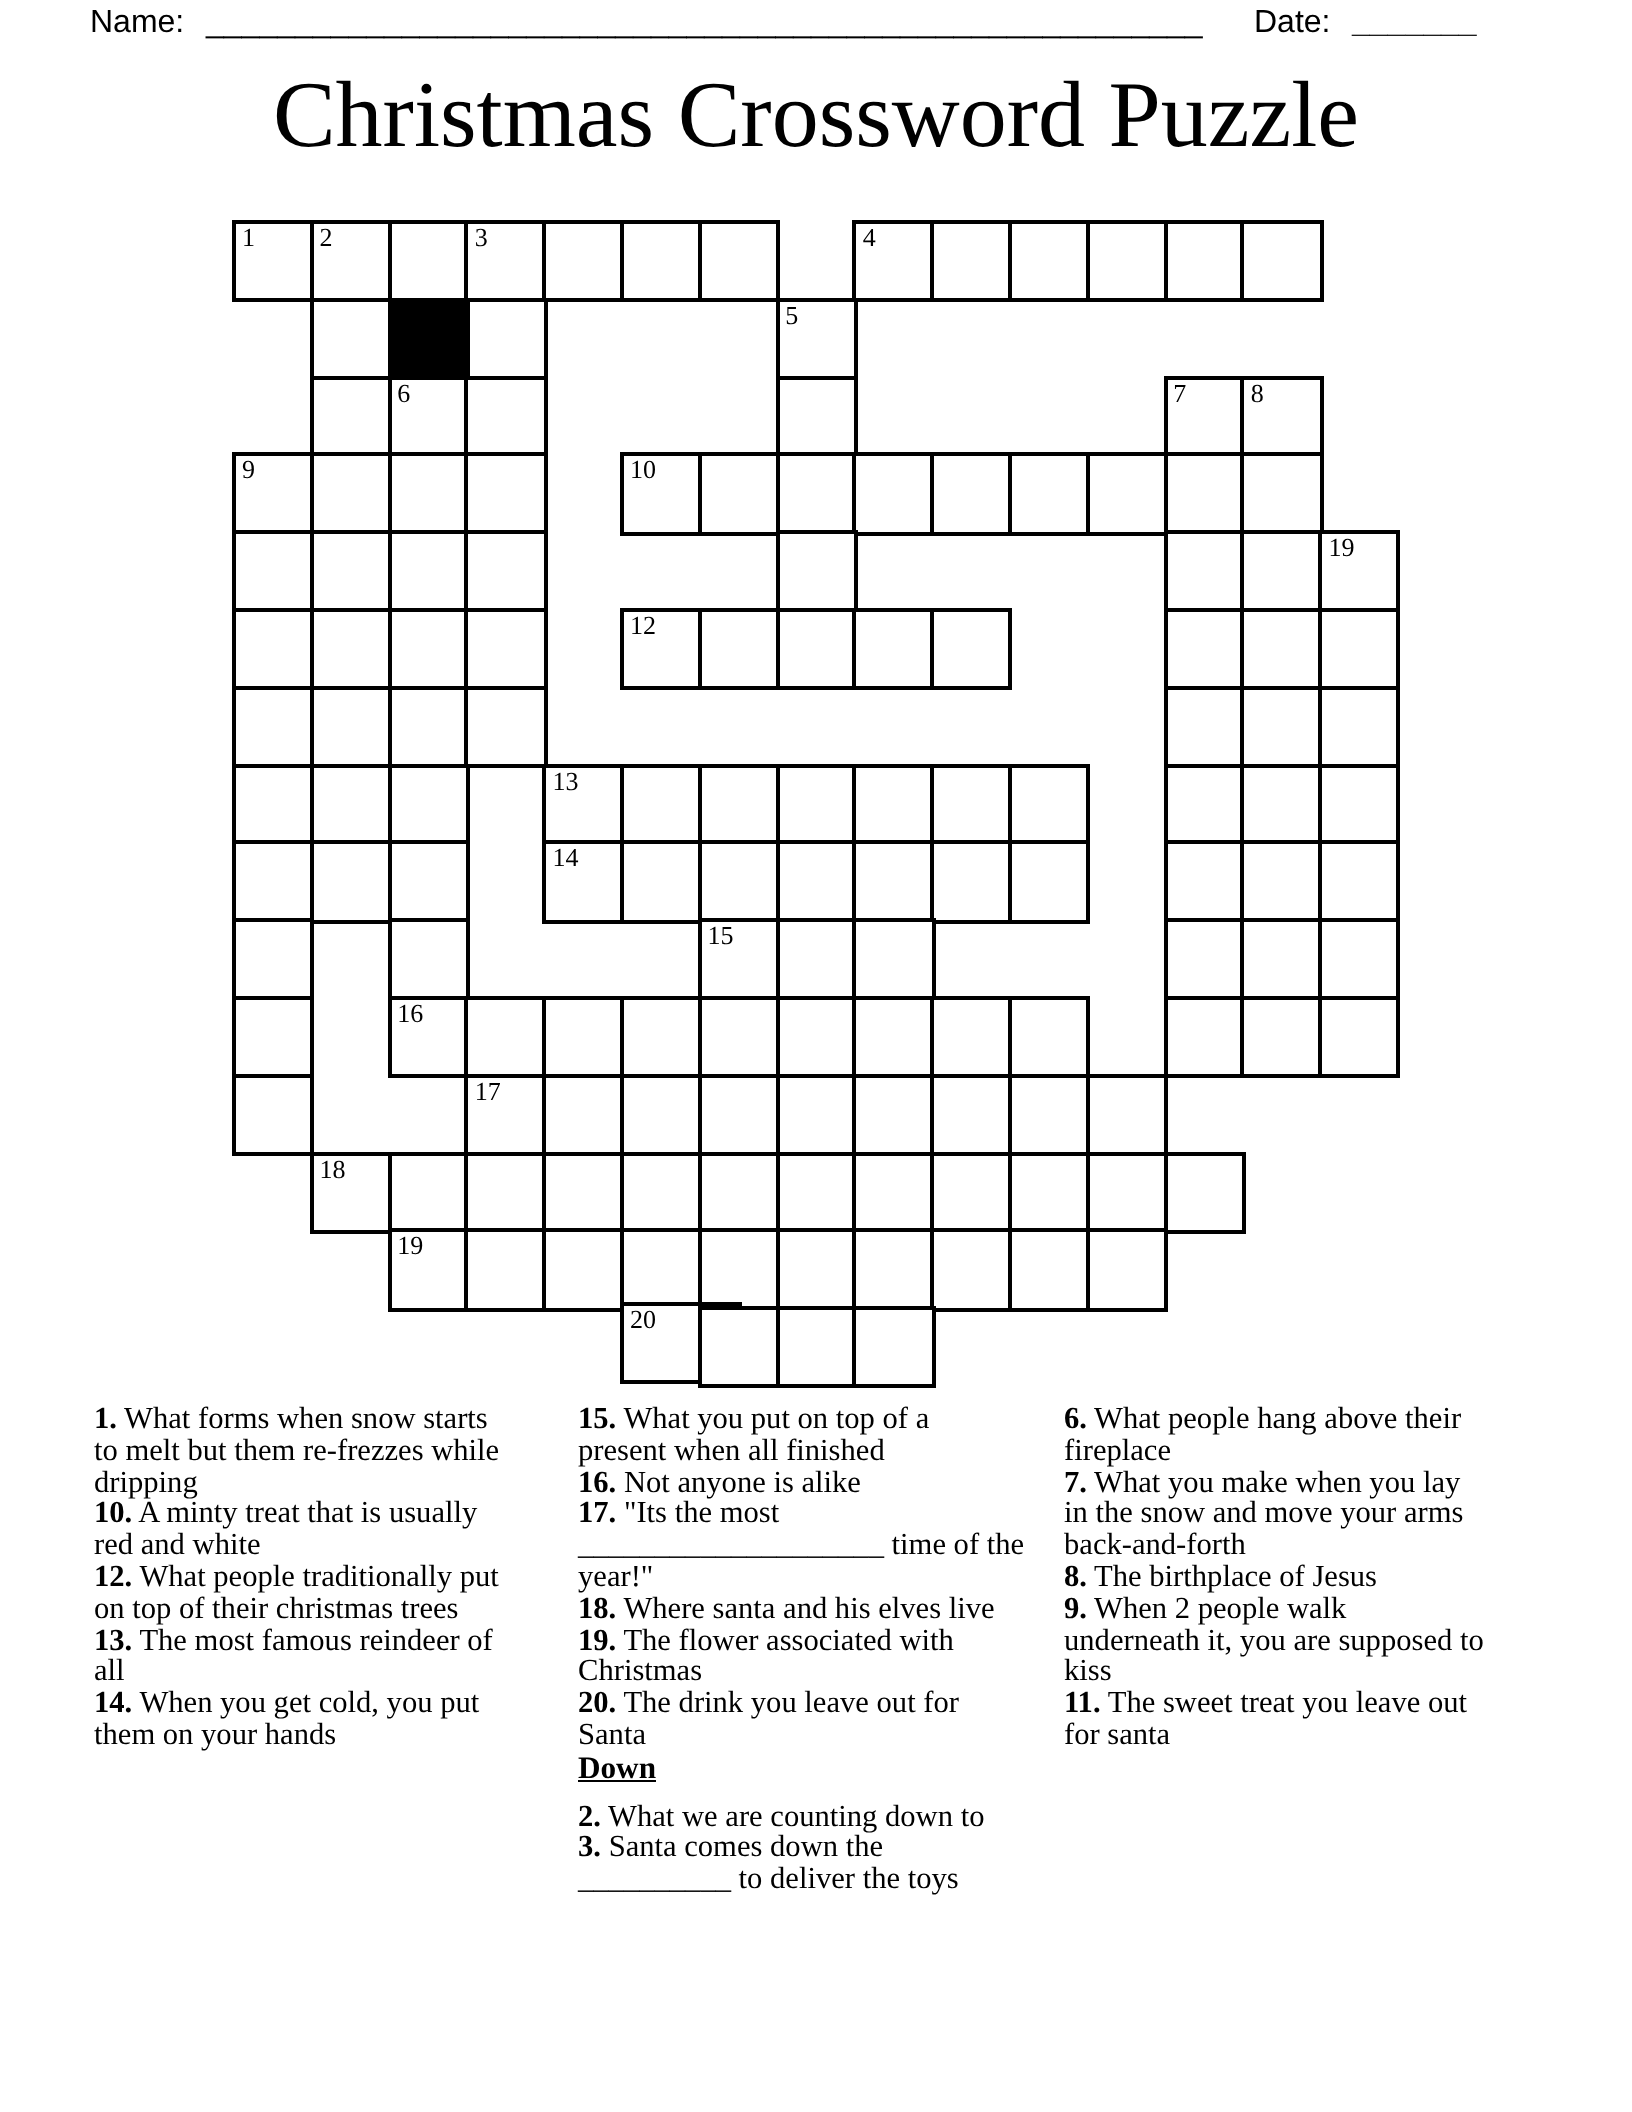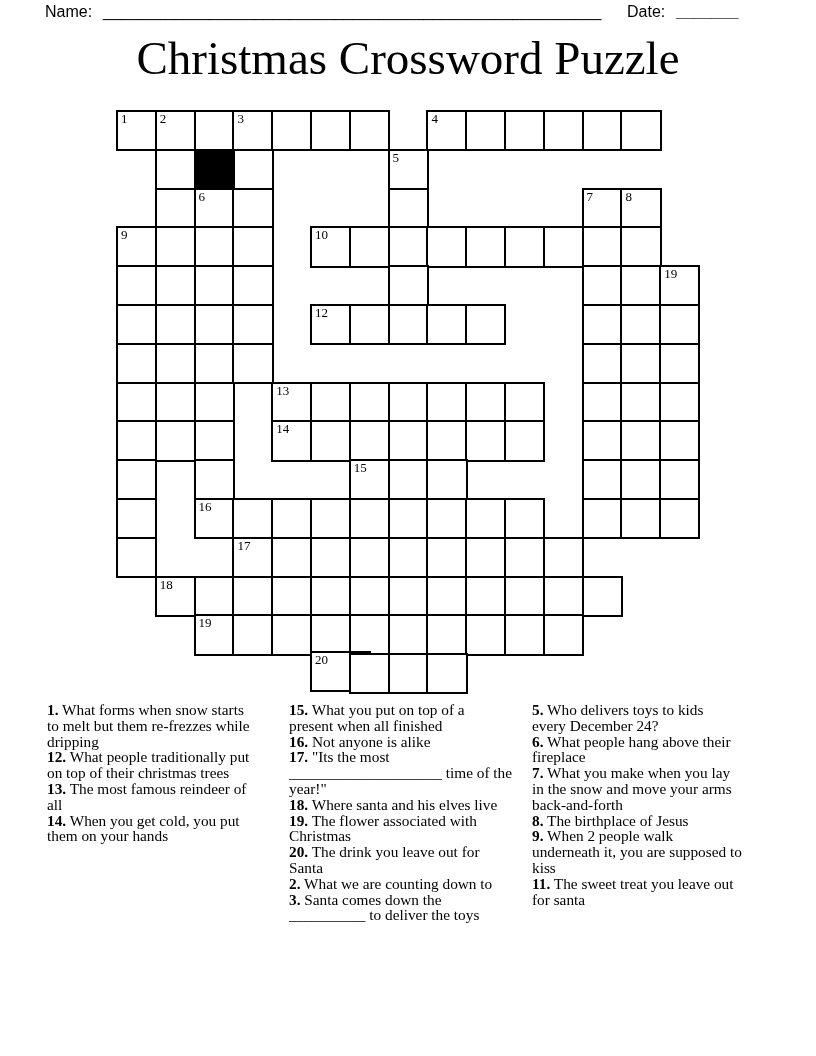--- a/index.html
+++ b/index.html
@@ -278,46 +278,47 @@
       <div class="cell" style="left: 232.8px; top: 543.2px; width: 41.2px; height: 41.2px;"></div>
       <div class="cell" style="left: 271.6px; top: 543.2px; width: 41.2px; height: 41.2px;"></div>
       <div class="cell" style="left: 310.4px; top: 543.2px; width: 41.2px; height: 41.2px;"></div>
       <div class="cell block" style="left: 77.6px; top: 38.8px; width: 41.2px; height: 41.2px;"></div>
     </div>
 
   <div class="clue-col clue-col-1">
       <div class="clue"><b class="num">1.</b> <span>What forms when snow starts
 to melt but them re-frezzes while
 dripping</span></div>
+      <div class="clue"><b class="num">10.</b> <span>A minty treat that is usually
+red and white</span></div>
       <div class="clue"><b class="num">12.</b> <span>What people traditionally put
 on top of their christmas trees</span></div>
       <div class="clue"><b class="num">13.</b> <span>The most famous reindeer of
 all</span></div>
       <div class="clue"><b class="num">14.</b> <span>When you get cold, you put
 them on your hands</span></div>
     </div>
   <div class="clue-col clue-col-2">
       <div class="clue"><b class="num">15.</b> <span>What you put on top of a
 present when all finished</span></div>
       <div class="clue"><b class="num">16.</b> <span>Not anyone is alike</span></div>
       <div class="clue"><b class="num">17.</b> <span>"Its the most
 ____________________ time of the
 year!"</span></div>
       <div class="clue"><b class="num">18.</b> <span>Where santa and his elves live</span></div>
       <div class="clue"><b class="num">19.</b> <span>The flower associated with
 Christmas</span></div>
       <div class="clue"><b class="num">20.</b> <span>The drink you leave out for
 Santa</span></div>
+      <div class="clue-header mid">Down</div>
       <div class="clue"><b class="num">2.</b> <span>What we are counting down to</span></div>
       <div class="clue"><b class="num">3.</b> <span>Santa comes down the
 __________ to deliver the toys</span></div>
     </div>
   <div class="clue-col clue-col-3">
-      <div class="clue"><b class="num">5.</b> <span>Who delivers toys to kids
-every December 24?</span></div>
       <div class="clue"><b class="num">6.</b> <span>What people hang above their
 fireplace</span></div>
       <div class="clue"><b class="num">7.</b> <span>What you make when you lay
 in the snow and move your arms
 back-and-forth</span></div>
       <div class="clue"><b class="num">8.</b> <span>The birthplace of Jesus</span></div>
       <div class="clue"><b class="num">9.</b> <span>When 2 people walk
 underneath it, you are supposed to
 kiss</span></div>
       <div class="clue"><b class="num">11.</b> <span>The sweet treat you leave out

